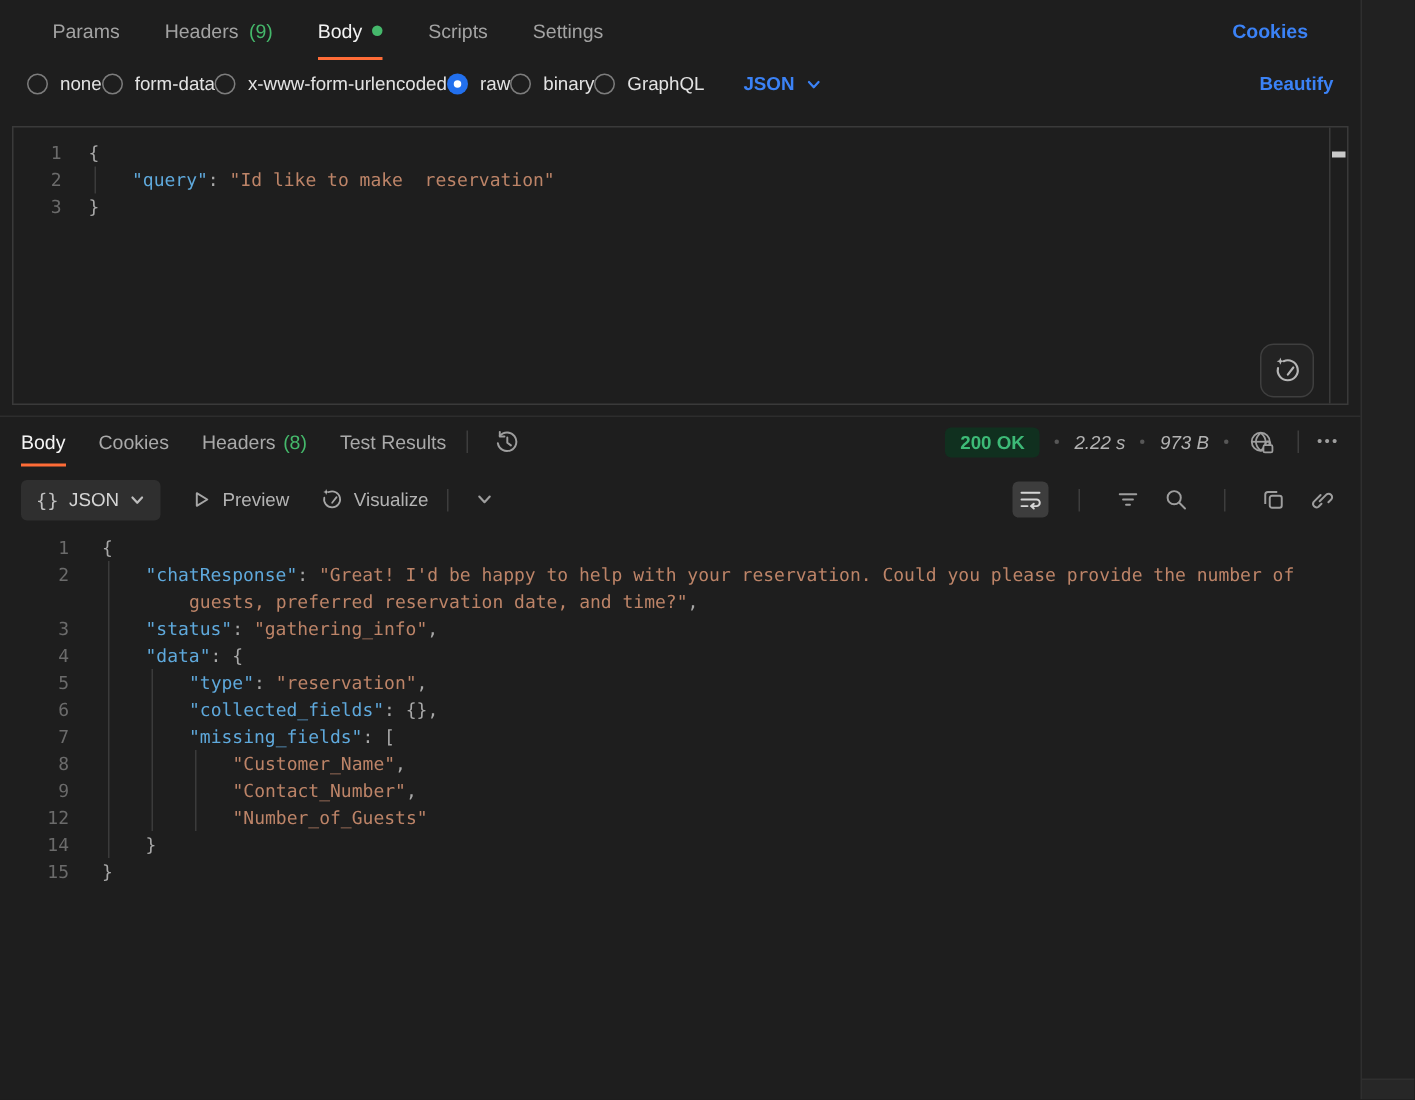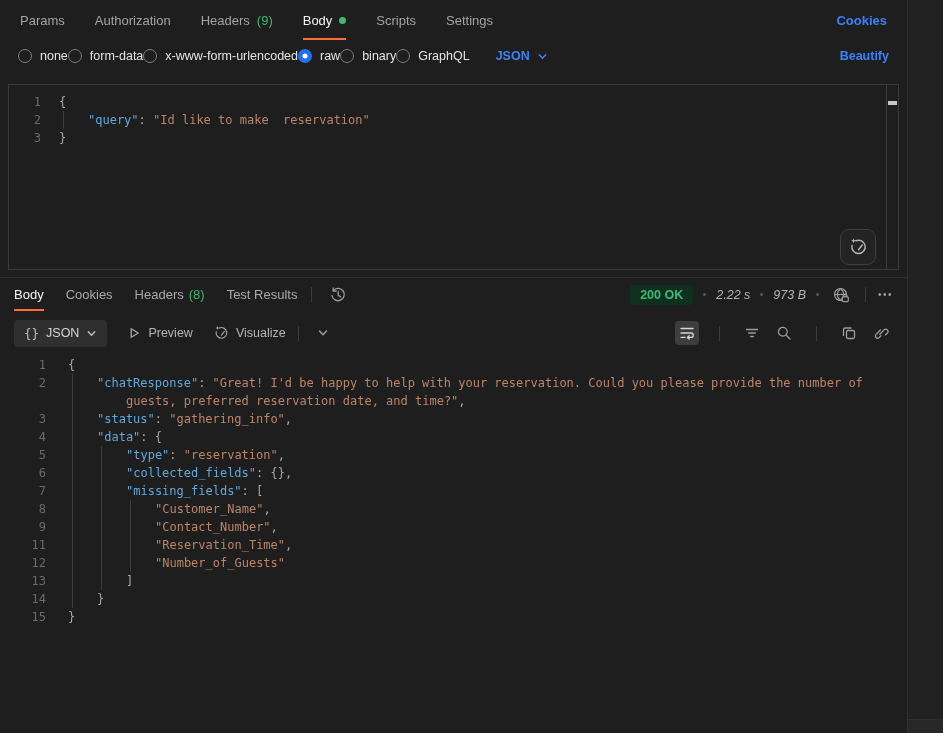--- a/index.html
+++ b/index.html
@@ -14,21 +14,21 @@
   .main {
     width: 908px; height: 733px;
     border-right: 1px solid #2f2f2f;
     display: flex; flex-direction: column;
     background: #1e1e1e;
   }
   .right-rail { flex: 1; background: #212121; position: relative; }
   .rail-bottom { position: absolute; bottom: 0; left: 0; right: 0; height: 14px; background: #272727; border-top: 1px solid #2f2f2f; }
 
   
-  .req-tabs { display: flex; align-items: center; height: 40px; padding: 0 20px; flex-shrink: 0; }
+  .req-tabs { display: flex; align-items: center; height: 40px; padding: 0 35px; flex-shrink: 0; }
   .tabs-list { display: flex; align-items: center; gap: 30px; height: 100%; }
   .req-tab {
     position: relative; height: 100%; display: flex; align-items: center; gap: 7px;
     color: #a3a3a3; cursor: pointer; white-space: nowrap;
   }
   .req-tab.active { color: #f2f2f2; }
   .req-tab.active::after {
     content: ""; position: absolute; left: 0; right: 0; bottom: 0; height: 2px; background: #ff6c37;
   }
   .tab-count { color: #45b86b; }
@@ -121,23 +121,20 @@
 
 <div class="app">
   <div class="main">
 
     <div class="req-tabs">
       <div class="tabs-list">
           <div class="req-tab">
             <span class="tab-label">Params</span>
           </div>
           <div class="req-tab">
-            <span class="tab-label">Authorization</span>
-          </div>
-          <div class="req-tab">
             <span class="tab-label">Headers</span>
             <span class="tab-count">(9)</span>
           </div>
           <div class="req-tab active">
             <span class="tab-label">Body</span>
             <span class="green-dot"></span>
           </div>
           <div class="req-tab">
             <span class="tab-label">Scripts</span>
           </div>
@@ -358,30 +355,22 @@
         </div>
         <div class="code-line">
           <span class="ln">8</span>
           <div class="code-content" style="padding-left: 116px; text-indent: -29px;"><span class="guide" style="left: 4px;"></span><span class="guide" style="left: 33px;"></span><span class="guide" style="left: 62px;"></span><span class="tok token-str">"Customer_Name"</span><span class="tok token-punc">,</span></div>
         </div>
         <div class="code-line">
           <span class="ln">9</span>
           <div class="code-content" style="padding-left: 116px; text-indent: -29px;"><span class="guide" style="left: 4px;"></span><span class="guide" style="left: 33px;"></span><span class="guide" style="left: 62px;"></span><span class="tok token-str">"Contact_Number"</span><span class="tok token-punc">,</span></div>
         </div>
         <div class="code-line">
-          <span class="ln">11</span>
-          <div class="code-content" style="padding-left: 116px; text-indent: -29px;"><span class="guide" style="left: 4px;"></span><span class="guide" style="left: 33px;"></span><span class="guide" style="left: 62px;"></span><span class="tok token-str">"Reservation_Time"</span><span class="tok token-punc">,</span></div>
-        </div>
-        <div class="code-line">
           <span class="ln">12</span>
           <div class="code-content" style="padding-left: 116px; text-indent: -29px;"><span class="guide" style="left: 4px;"></span><span class="guide" style="left: 33px;"></span><span class="guide" style="left: 62px;"></span><span class="tok token-str">"Number_of_Guests"</span></div>
-        </div>
-        <div class="code-line">
-          <span class="ln">13</span>
-          <div class="code-content" style="padding-left: 87px; text-indent: -29px;"><span class="guide" style="left: 4px;"></span><span class="guide" style="left: 33px;"></span><span class="tok token-punc">]</span></div>
         </div>
         <div class="code-line">
           <span class="ln">14</span>
           <div class="code-content" style="padding-left: 58px; text-indent: -29px;"><span class="guide" style="left: 4px;"></span><span class="tok token-punc">}</span></div>
         </div>
         <div class="code-line">
           <span class="ln">15</span>
           <div class="code-content" style="padding-left: 29px; text-indent: -29px;"><span class="tok token-punc">}</span></div>
         </div>
       </div>

